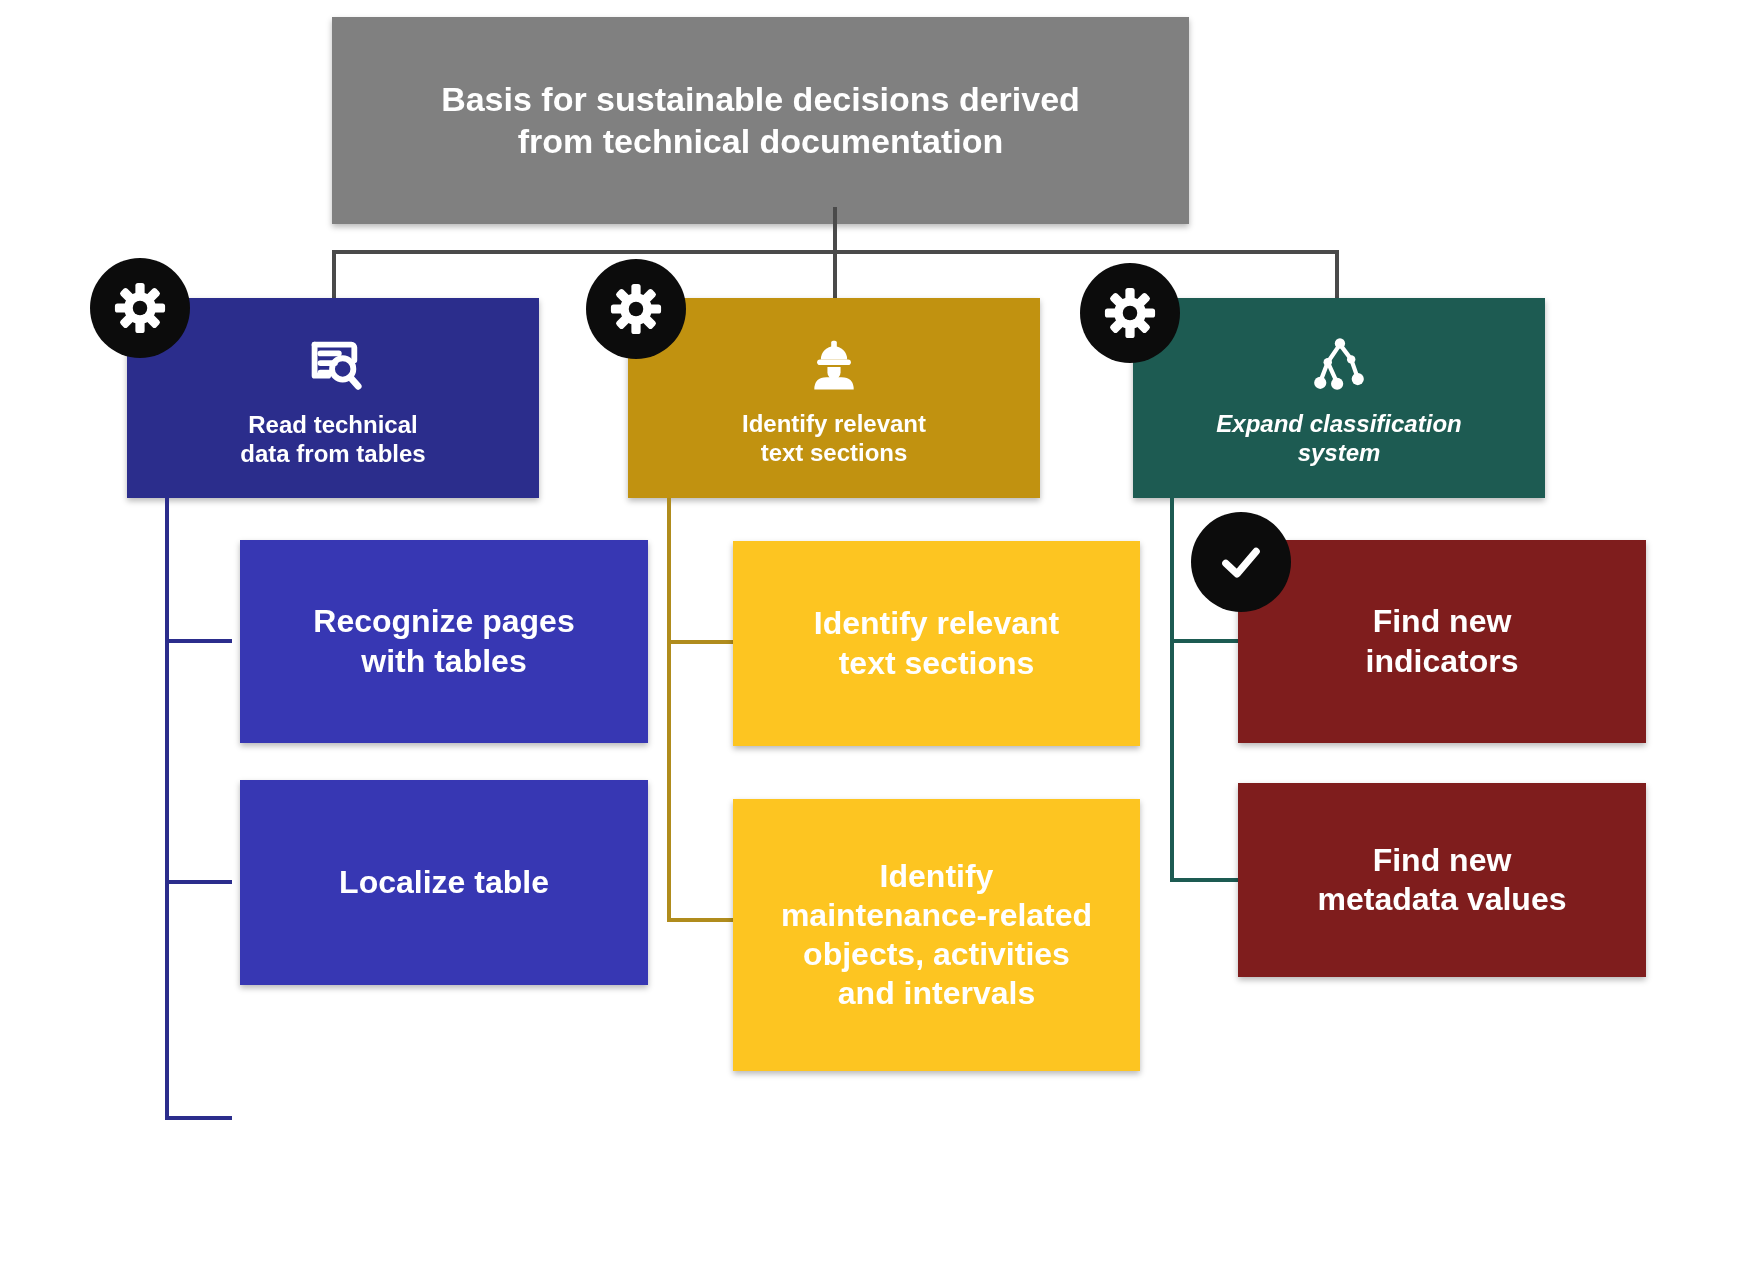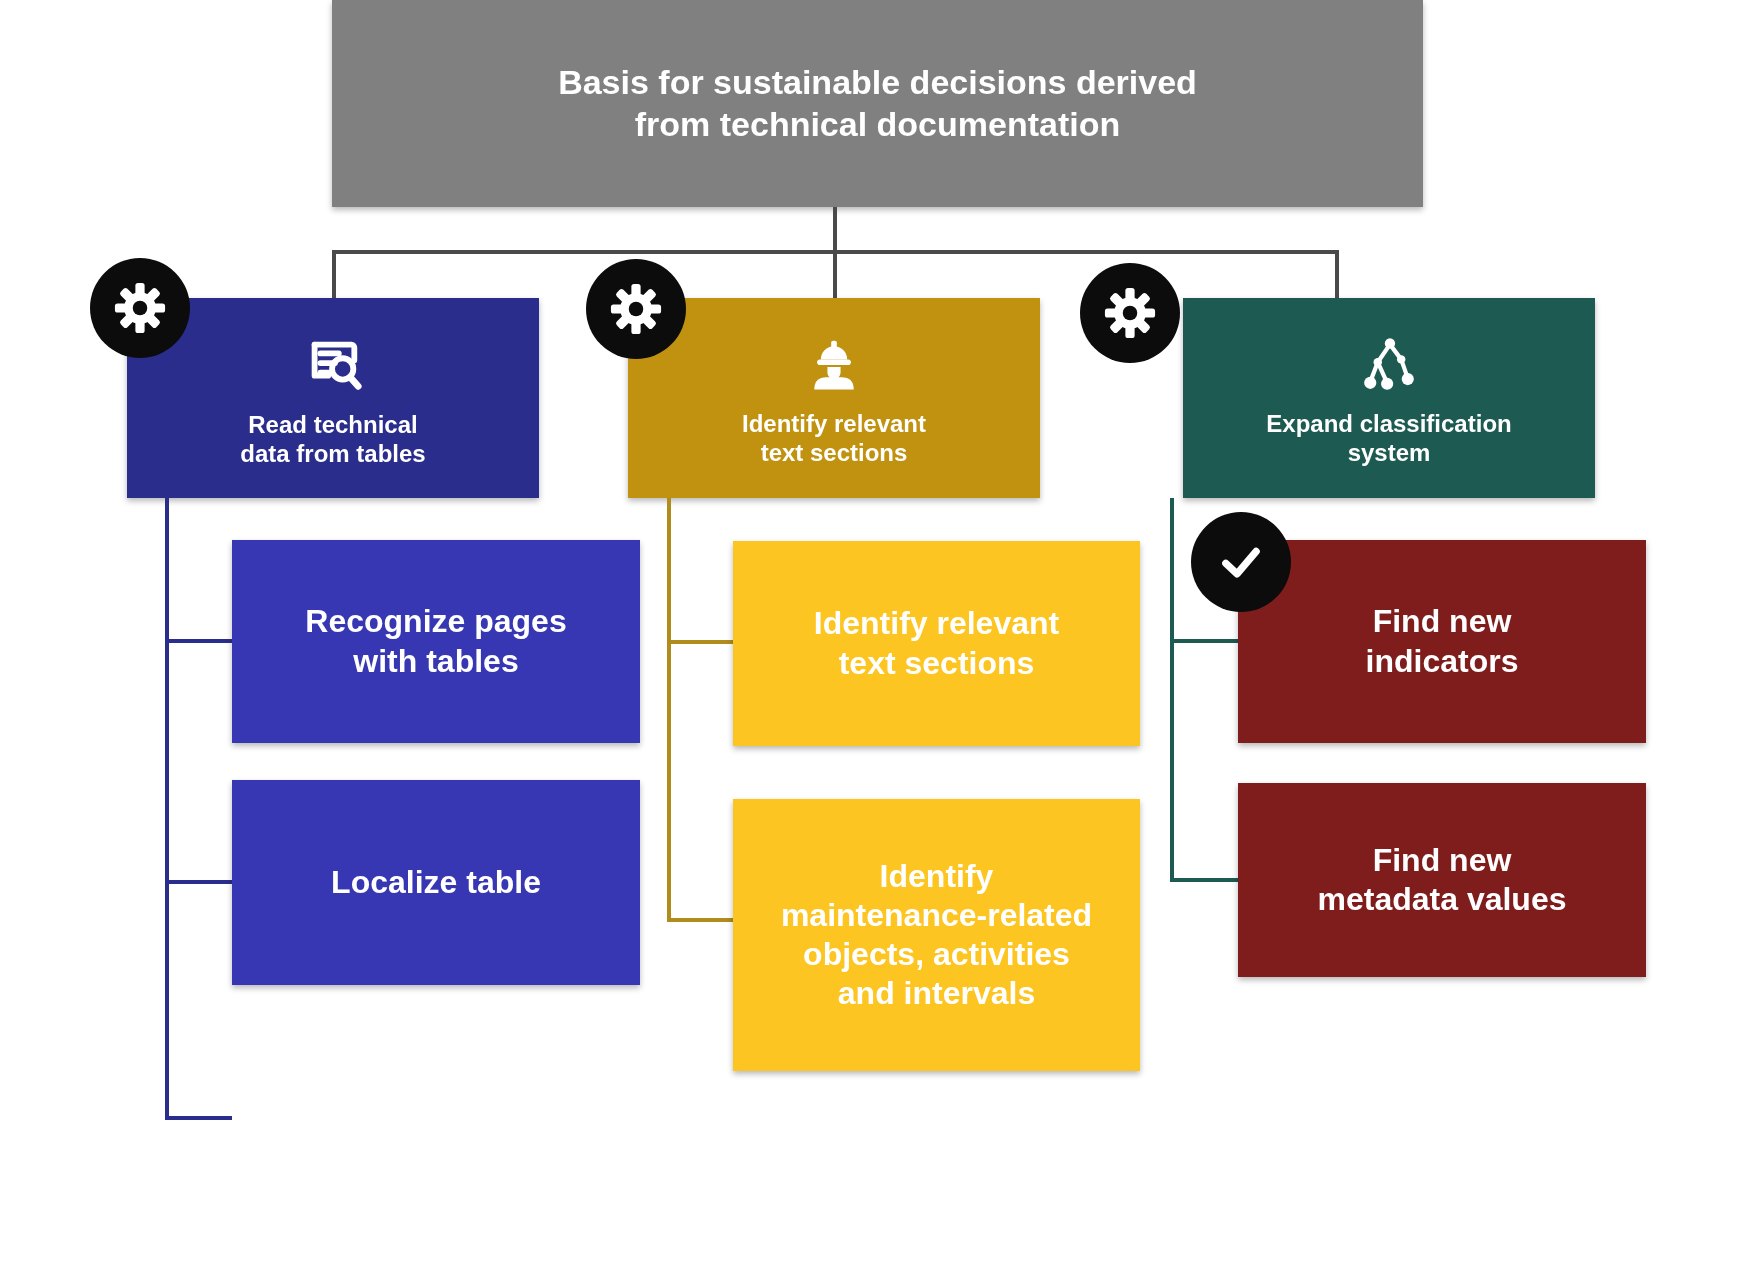--- a/index.html
+++ b/index.html
@@ -18,40 +18,40 @@
     justify-content:center;
     text-align:center;
     color:#ffffff;
     font-weight:700;
     box-shadow:0 3px 6px rgba(0,0,0,.28);
     box-sizing:border-box;
   }
   .label{white-space:pre-line;line-height:1.22;}
   
   .root-box{
-    left:332px;top:0;width:1091px;height:207px;
+    left:332px;top:17px;width:857px;height:207px;
     background:#808080;
     font-size:34px;
     padding:0 72px;
   }
   
   .line{position:absolute;}
   .gray{background:#4a4a4a;}
   .navy-line{background:#2b2d8c;}
   .gold-line{background:#b08c1d;}
   .teal-line{background:#1d5b52;}
   
   .hdr{top:298px;width:412px;height:200px;font-size:24px;padding:14px 30px 8px 30px;}
   .hdr .icon{margin-bottom:8px;}
   .hdr-read{left:127px;background:#2b2d8c;}
   .hdr-identify{left:628px;background:#c19210;}
-  .hdr-expand{left:1183px;background:#1d5b52;}
+  .hdr-expand{left:1133px;background:#1d5b52;font-style:italic;}
   
   .child{font-size:32px;padding:0 40px;}
-  .col-read{left:232px;width:408px;background:#3737b3;}
+  .col-read{left:240px;width:408px;background:#3737b3;}
   .col-identify{left:733px;width:407px;background:#fdc521;}
   .col-expand{left:1238px;width:408px;background:#7f1d1d;align-items:center;}
   .c-r1{top:540px;height:203px;}
   .c-r2{top:780px;height:205px;}
   .c-r3{top:1022px;height:203px;}
   .c-i1{top:541px;height:205px;}
   .c-i2{top:783px;height:272px;margin-top:16px;}
   .c-e1{top:540px;height:203px;}
   .c-e2{top:783px;height:194px;}
   

